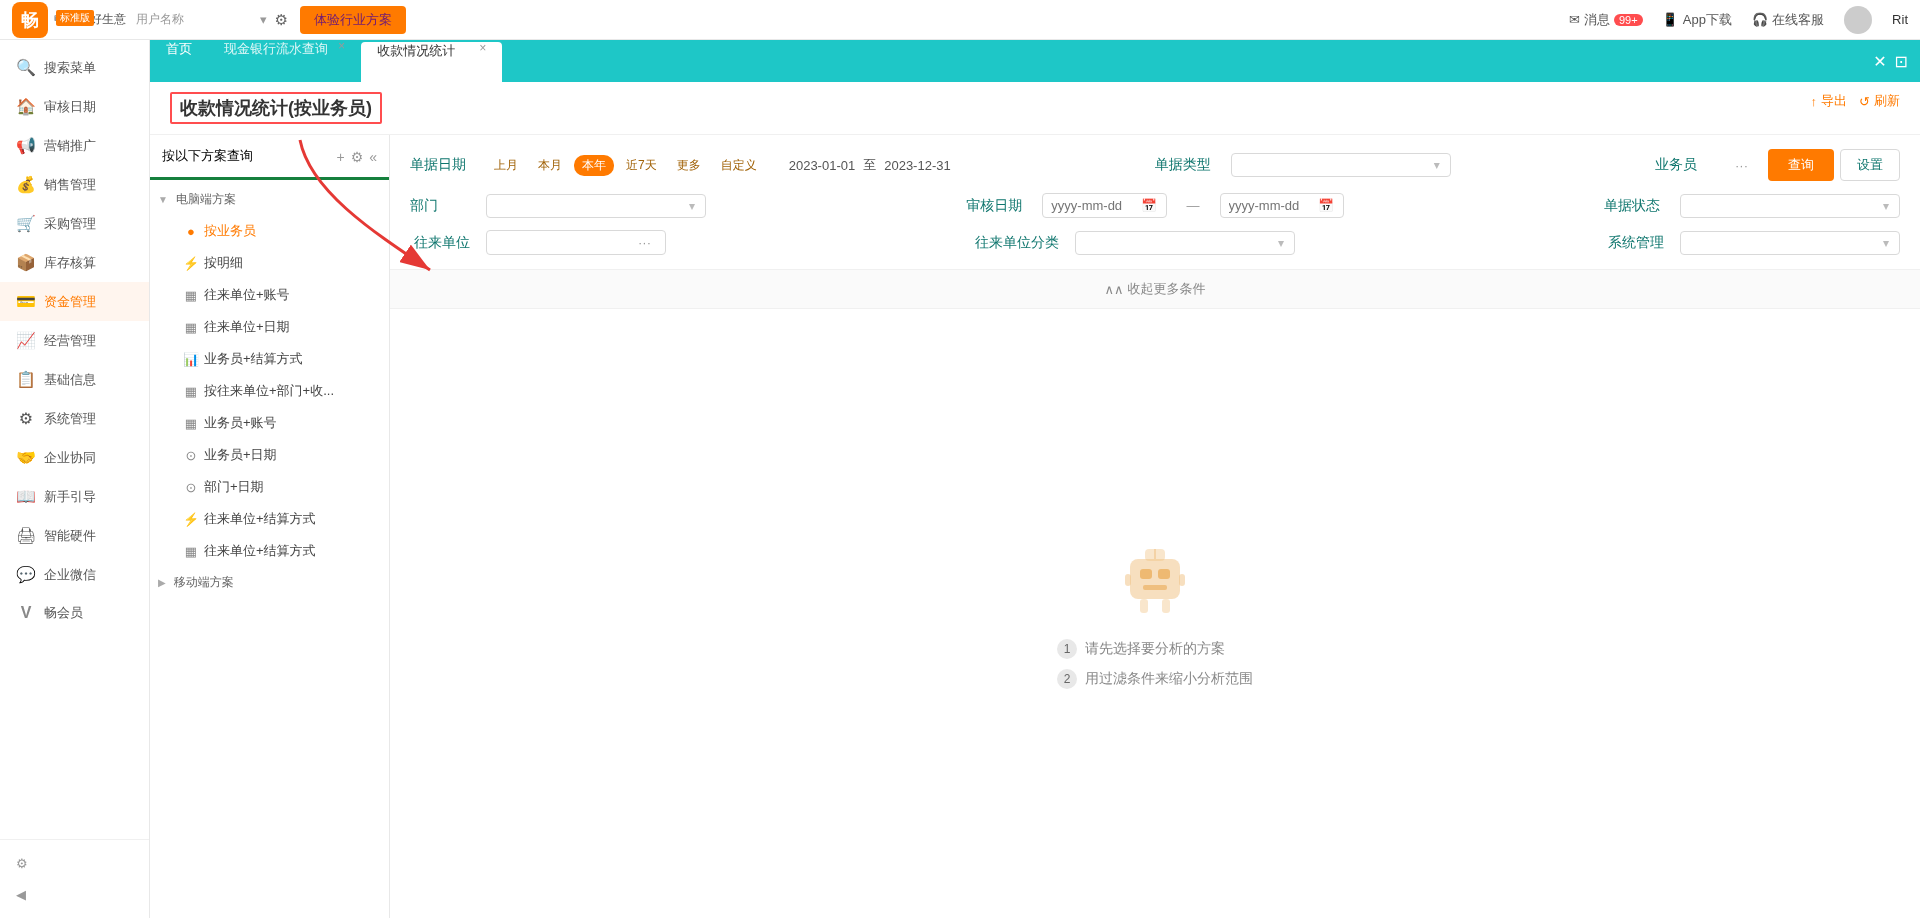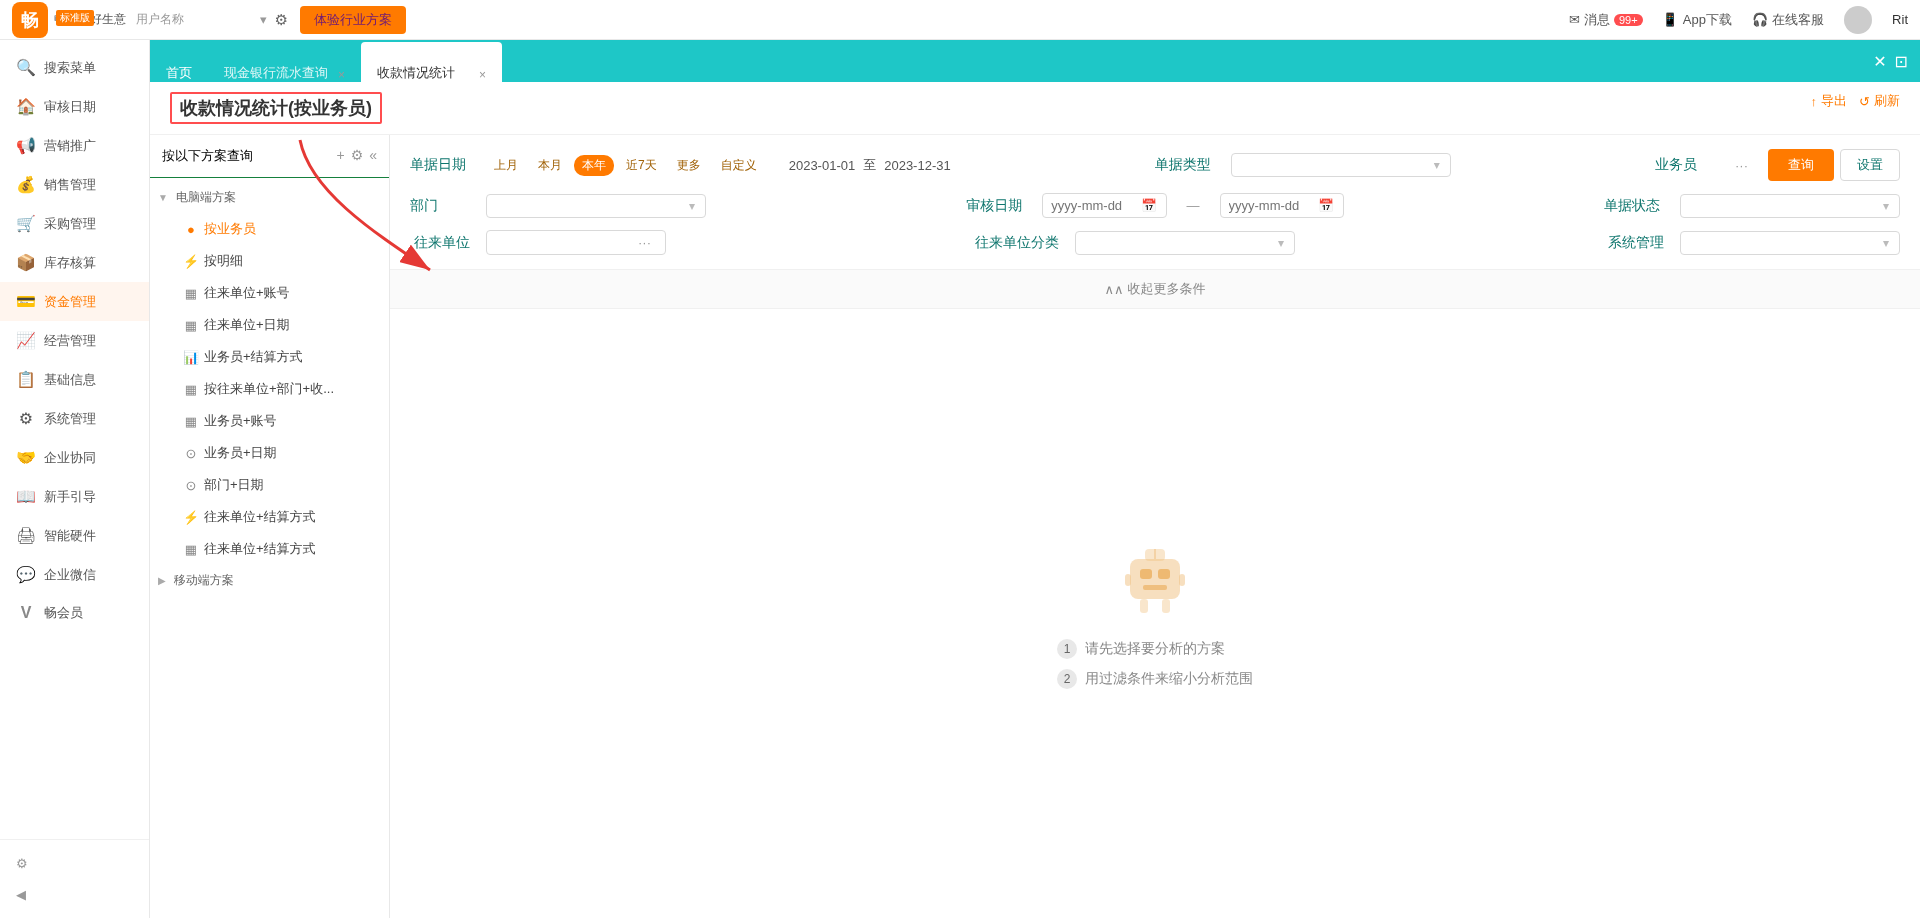--- a/index.html
+++ b/index.html
@@ -26,39 +26,39 @@
     .sidebar-item.active { background: #fff5ee; color: #ff7a00; }
     .sidebar-item-icon { font-size: 16px; width: 20px; text-align: center; }
     .sidebar-bottom { margin-top: auto; border-top: 1px solid #f0f0f0; padding: 8px 0; }
     .sidebar-bottom-item { display: flex; align-items: center; gap: 8px; padding: 8px 16px; cursor: pointer; color: #999; font-size: 13px; }
 
     
     .content-area { flex: 1; display: flex; flex-direction: column; overflow: hidden; }
 
     
     .tab-bar { height: 42px; background: #1ec7c7; display: flex; align-items: center; padding: 0 0; position: relative; }
-    .tab-item { height: 42px; display: flex; align-items: flex-end; padding: 0 16px; cursor: pointer; font-size: 13px; color: rgba(255,255,255,0.85); position: relative; gap: 6px; }
+    .tab-item { height: 42px; display: flex; align-items: flex-start; padding: 0 16px; cursor: pointer; font-size: 13px; color: rgba(255,255,255,0.85); position: relative; gap: 6px; font-family: Liberation Mono, monospace; }
     .tab-item.home { color: white; }
     .tab-item.active { background: #fff; color: #333; border-radius: 4px 4px 0 0; margin-top: 2px; height: 40px; gap: 20px; }
     .tab-close { font-size: 12px; color: #999; margin-left: 4px; }
     .tab-bar-actions { margin-left: auto; display: flex; align-items: center; gap: 8px; padding-right: 12px; }
     .tab-bar-action { color: white; font-size: 16px; cursor: pointer; }
 
     
     .page-header { background: #fff; padding: 10px 20px; display: flex; align-items: flex-start; border-bottom: 1px solid #f0f0f0; }
     .page-title { font-size: 18px; font-weight: bold; color: #333; border: 2px solid #ff4d4f; padding: 2px 8px; border-radius: 2px; }
     .page-actions { margin-left: auto; display: flex; gap: 12px; align-items: center; }
     .action-btn { display: flex; align-items: center; gap: 4px; color: #ff7a00; font-size: 13px; cursor: pointer; }
 
     
     .main-content { display: flex; flex: 1; overflow: hidden; }
 
     
     .left-panel { width: 240px; background: #fff; border-right: 1px solid #e8e8e8; padding: 0; }
-    .left-panel-header { display: flex; align-items: flex-start; padding: 12px 12px; border-bottom: 1px solid #15803d; }
+    .left-panel-header { display: flex; align-items: flex-end; padding: 12px 12px; border-bottom: 3px solid #15803d; }
     .left-panel-actions { margin-left: auto; display: flex; gap: 6px; align-items: center; }
     .panel-action-btn { color: #999; cursor: pointer; font-size: 14px; }
 
     .tree-section { padding: 4px 0; }
     .tree-item { display: flex; align-items: center; padding: 7px 12px 7px 20px; cursor: pointer; color: #444; font-size: 13px; gap: 4px; }
     .tree-item.active { color: #ff7a00; }
     .tree-item.section-header { padding-left: 8px; font-size: 12px; color: #666; }
     .tree-item-icon { font-size: 13px; width: 18px; text-align: center; color: #888; }
     .tree-item.active .tree-item-icon { color: #ff7a00; }
     .tree-sub { padding-left: 12px; }

